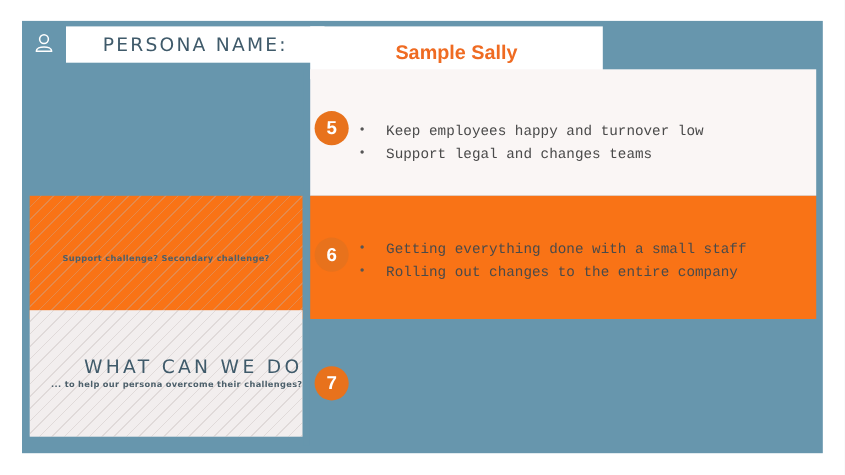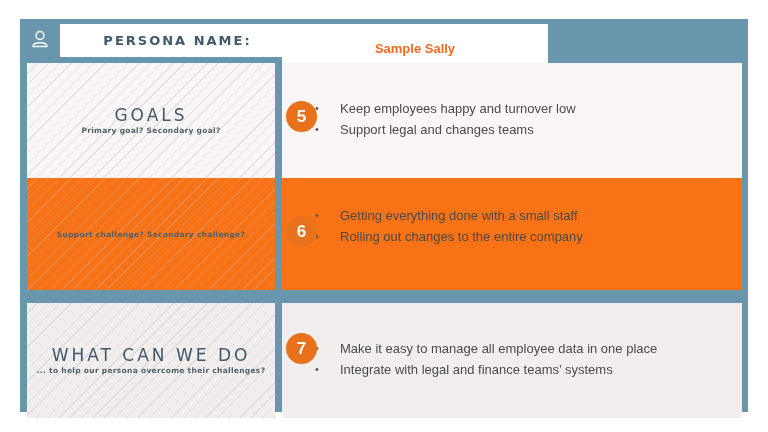--- a/index.html
+++ b/index.html
@@ -1,62 +1,58 @@
 <!DOCTYPE html>
 <html><head>
 <meta charset="utf-8">
 <style>
   html,body{margin:0;padding:0;background:#ffffff;}
   body{width:768px;height:432px;position:relative;overflow:hidden;font-family:"Liberation Sans",sans-serif;}
   .frame{position:absolute;left:20px;top:19px;width:728px;height:393px;background:#6796ad;}
   .hdr-icon{position:absolute;left:0;top:0;width:40px;height:39px;display:flex;align-items:center;justify-content:center;}
   .hdr-label{position:absolute;left:40px;top:5px;width:235px;height:33px;background:#fff;display:flex;align-items:center;justify-content:center;
-    font-family:"DejaVu Sans",sans-serif;font-weight:bold;font-size:13px;letter-spacing:2px;color:#3f5a6a;}
+    font-family:"DejaVu Sans",sans-serif;font-weight:normal;font-size:17px;letter-spacing:2px;color:#3f5a6a;}
   .hdr-name{position:absolute;left:262px;top:5px;width:266px;height:48px;background:#fff;display:flex;align-items:center;justify-content:center;
-    font-weight:bold;font-size:13px;color:#ef6b22;}
+    font-weight:bold;font-size:18px;color:#ef6b22;}
   .hdr-section{position:absolute;left:528px;top:0;width:176px;height:39px;display:flex;align-items:center;justify-content:center;
     font-family:"DejaVu Sans",sans-serif;font-weight:bold;font-size:16px;letter-spacing:1.5px;color:#ffffff;margin-top:40px;}
   .body{position:absolute;left:7px;top:44px;width:715px;height:342px;}
   .lcol{position:absolute;left:0;top:0;width:248px;height:342px;}
   .rcol{position:absolute;left:255px;top:0;width:460px;height:342px;}
   .vdiv{position:absolute;left:249px;top:0;width:5px;height:342px;background:#6796ad;}
   .lcell{position:absolute;left:0;width:248px;display:flex;flex-direction:column;align-items:center;justify-content:center;text-align:center;
     background-image:repeating-linear-gradient(135deg,rgba(0,0,0,0) 0px,rgba(0,0,0,0) 7px,rgba(190,180,178,0.35) 7px,rgba(190,180,178,0.35) 8px);}
   .rcell{position:absolute;left:0;width:460px;}
   .row1{top:0;height:115px;background-color:#faf6f5;}
   .row2{top:115px;height:112px;background-color:#f97316;}
-  .row3{top:240px;height:115px;background-color:#f2eeee;}
+  .row3{top:219px;height:115px;background-color:#f2eeee;align-items:flex-end;}
   .ltitle{font-family:"DejaVu Sans",sans-serif;font-size:17px;letter-spacing:3px;color:#3f5a6a;line-height:20px;}
   .lsub{font-family:"DejaVu Sans",sans-serif;font-weight:bold;font-size:7.5px;color:#4c5f6a;line-height:11px;letter-spacing:0.3px;}
   .badge{position:absolute;left:259px;width:31px;height:31px;border-radius:50%;background:#e8721c;color:#fff;font-weight:bold;font-size:17px;
     display:flex;align-items:center;justify-content:center;z-index:2;}
-  ul.bl{list-style:none;margin:5px;padding:0;position:absolute;left:28px;}
+  ul.bl{list-style:none;margin:16px;padding:0;position:absolute;left:28px;font-family:Liberation Mono, monospace;}
   ul.bl li{font-size:13px;color:#4a4a4a;line-height:21px;position:relative;padding-left:25px;}
   ul.bl li::before{content:"•";position:absolute;left:0;top:0;font-size:11px;color:#555;}
 </style>
 </head>
 <body>
 
 <div class="frame">
   <div class="hdr-icon">
     <svg width="18" height="18" viewBox="0 0 18 18">
       <circle cx="9" cy="5.5" r="4" fill="none" stroke="#ffffff" stroke-width="1.4"></circle>
       <path d="M2 16.5 C2 11.5 16 11.5 16 16.5 Z" fill="none" stroke="#ffffff" stroke-width="1.4" stroke-linejoin="round"></path>
     </svg>
   </div>
   <div class="hdr-label">PERSONA NAME:</div>
   <div class="hdr-name">Sample Sally</div>
   <div class="hdr-section">SECTION 2: WHAT?</div>
 
   <div class="body">
     <div class="lcol">
-      <div class="lcell row1">
-        <div class="ltitle">GOALS</div>
-        <div class="lsub">Primary goal? Secondary goal?</div>
-      </div>
       <div class="lcell row2">
         <div class="lsub">Support challenge? Secondary challenge?</div>
       </div>
       <div class="lcell row3">
         <div class="ltitle">WHAT CAN WE DO</div>
         <div class="lsub">... to help our persona overcome their challenges?</div>
       </div>
     </div>
 
     <div class="vdiv"></div>
@@ -67,25 +63,19 @@
           <li>Keep employees happy and turnover low</li>
           <li>Support legal and changes teams</li>
         </ul>
       </div>
       <div class="rcell row2">
         <ul class="bl" style="top:22px;">
           <li>Getting everything done with a small staff</li>
           <li>Rolling out changes to the entire company</li>
         </ul>
       </div>
-      <div class="rcell row3">
-        <ul class="bl" style="top:30px;">
-          <li>Make it easy to manage all employee data in one place</li>
-          <li>Integrate with legal and finance teams’ systems</li>
-        </ul>
-      </div>
     </div>
 
     <div class="badge" style="top:38px;">5</div>
     <div class="badge" style="top:153px;">6</div>
     <div class="badge" style="top:270px;">7</div>
   </div>
 </div>
 
 </body></html>

